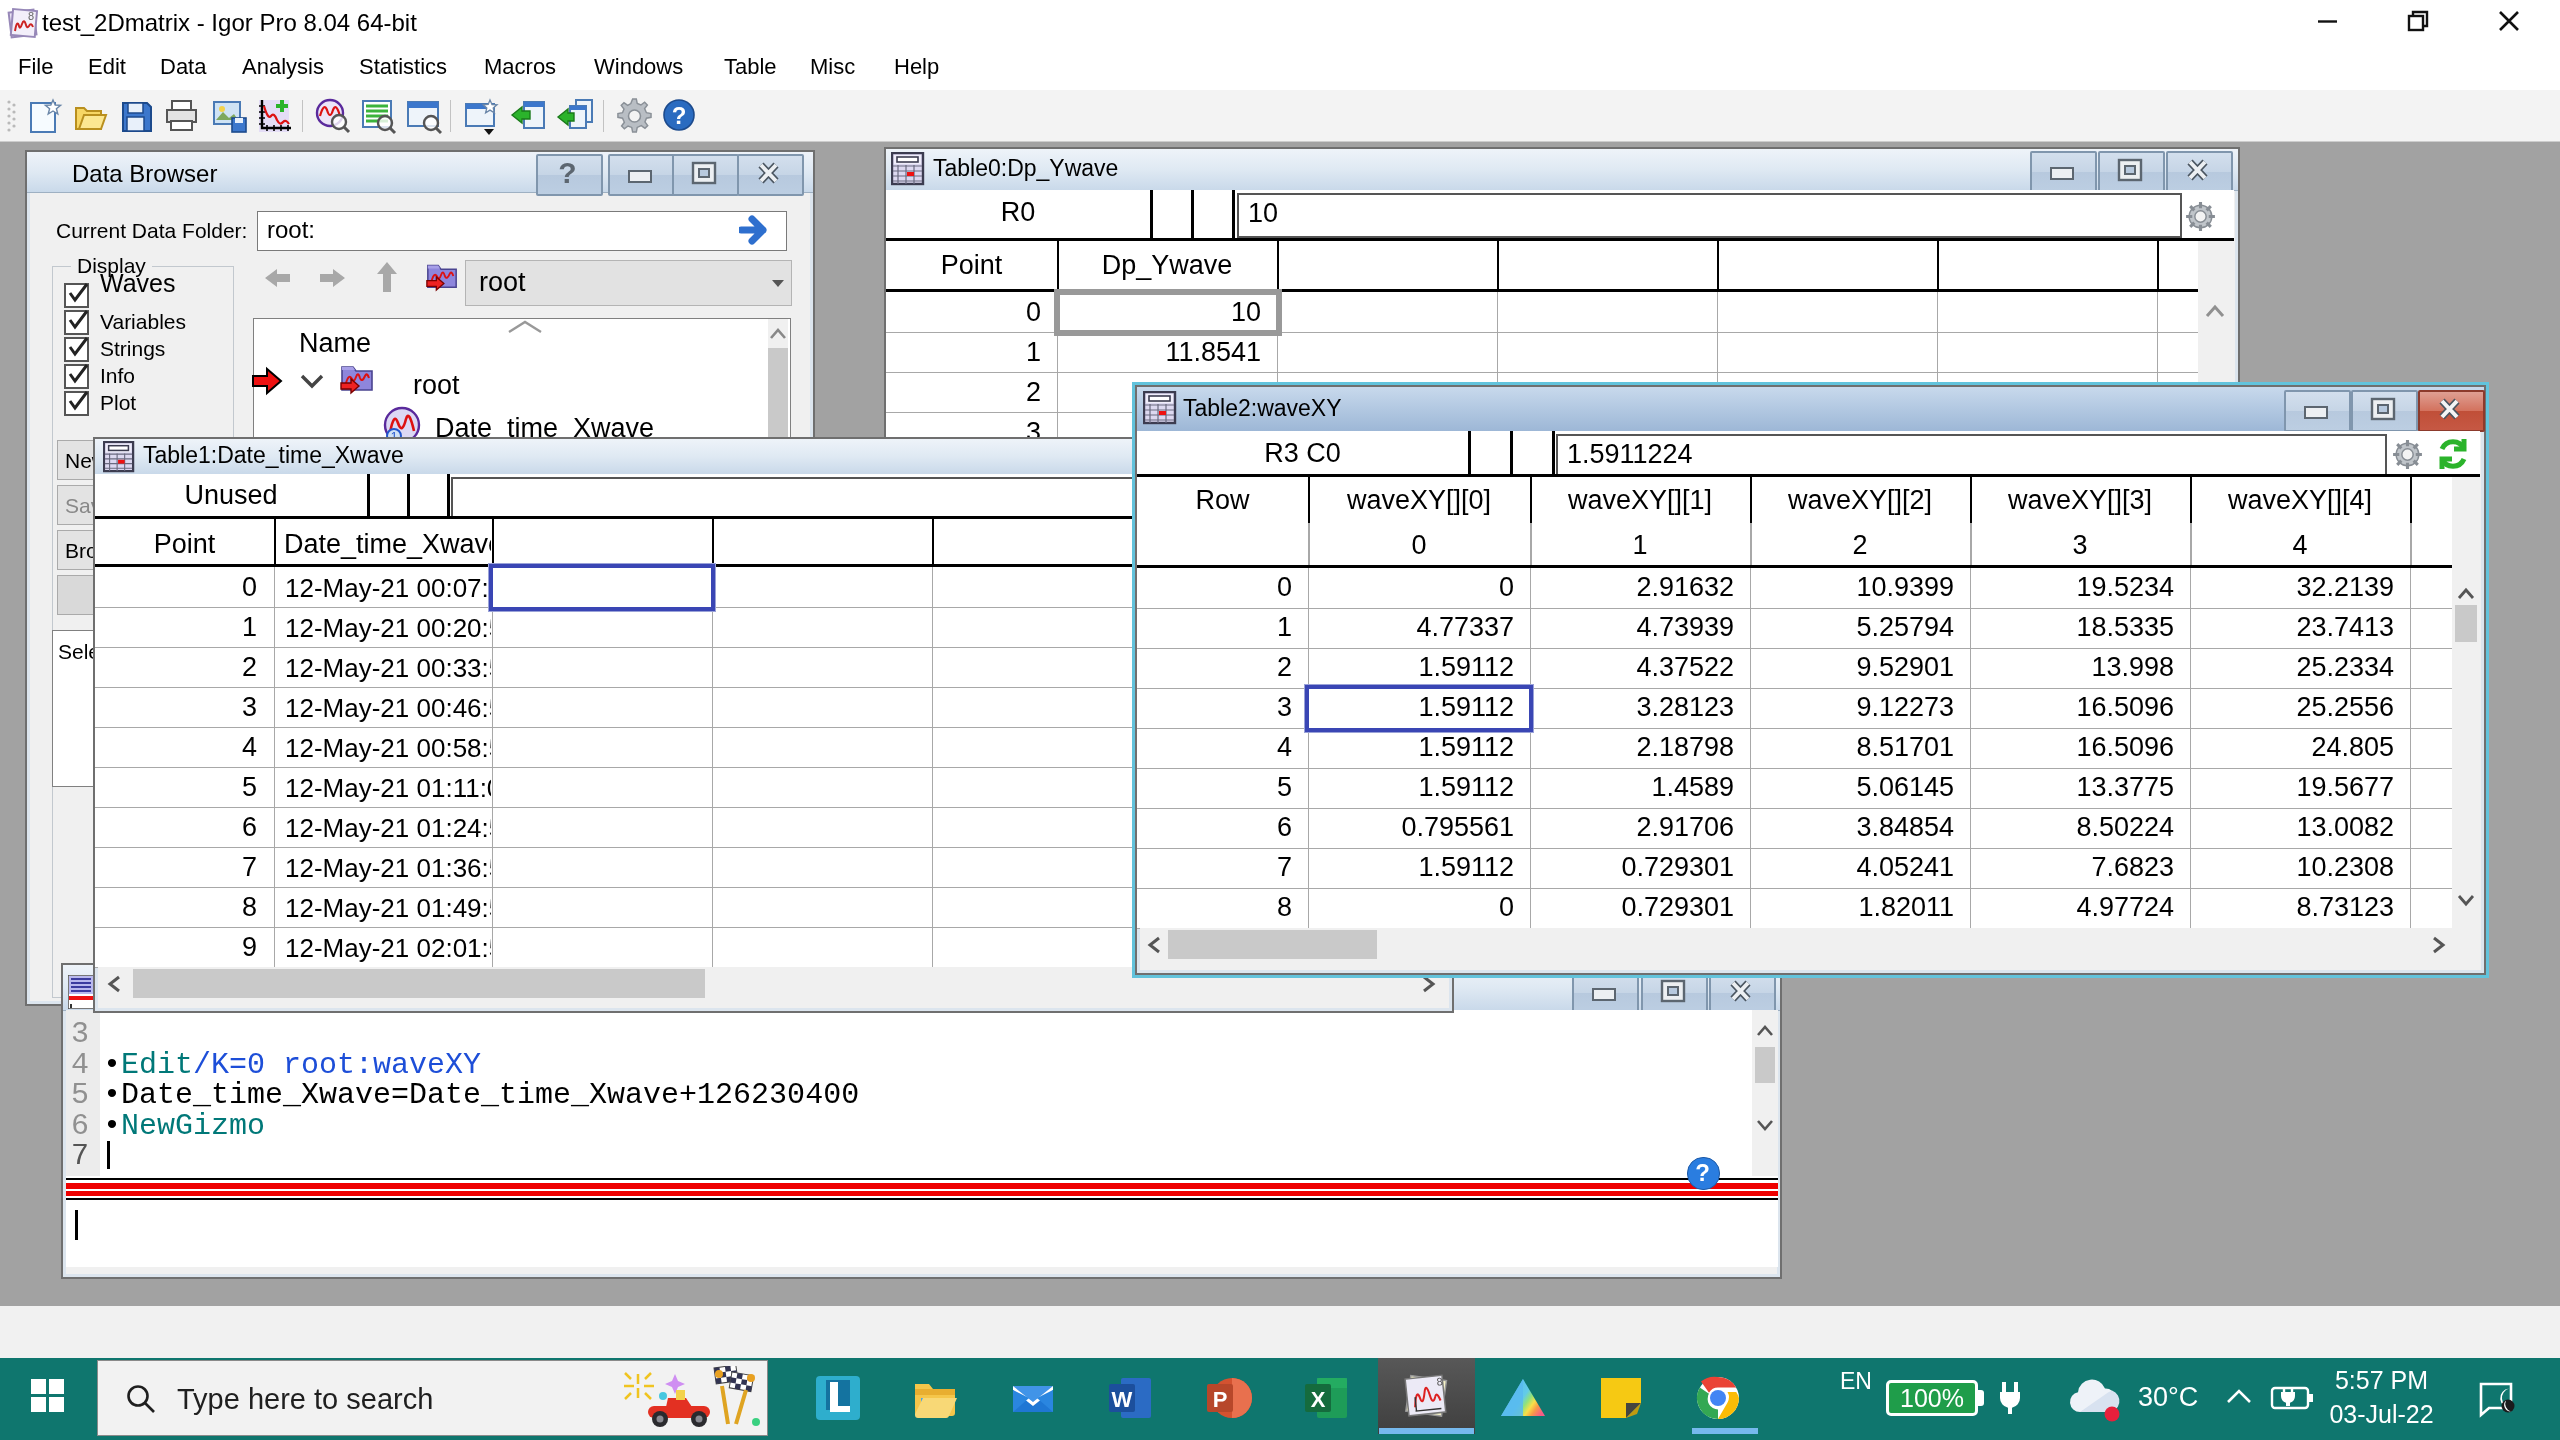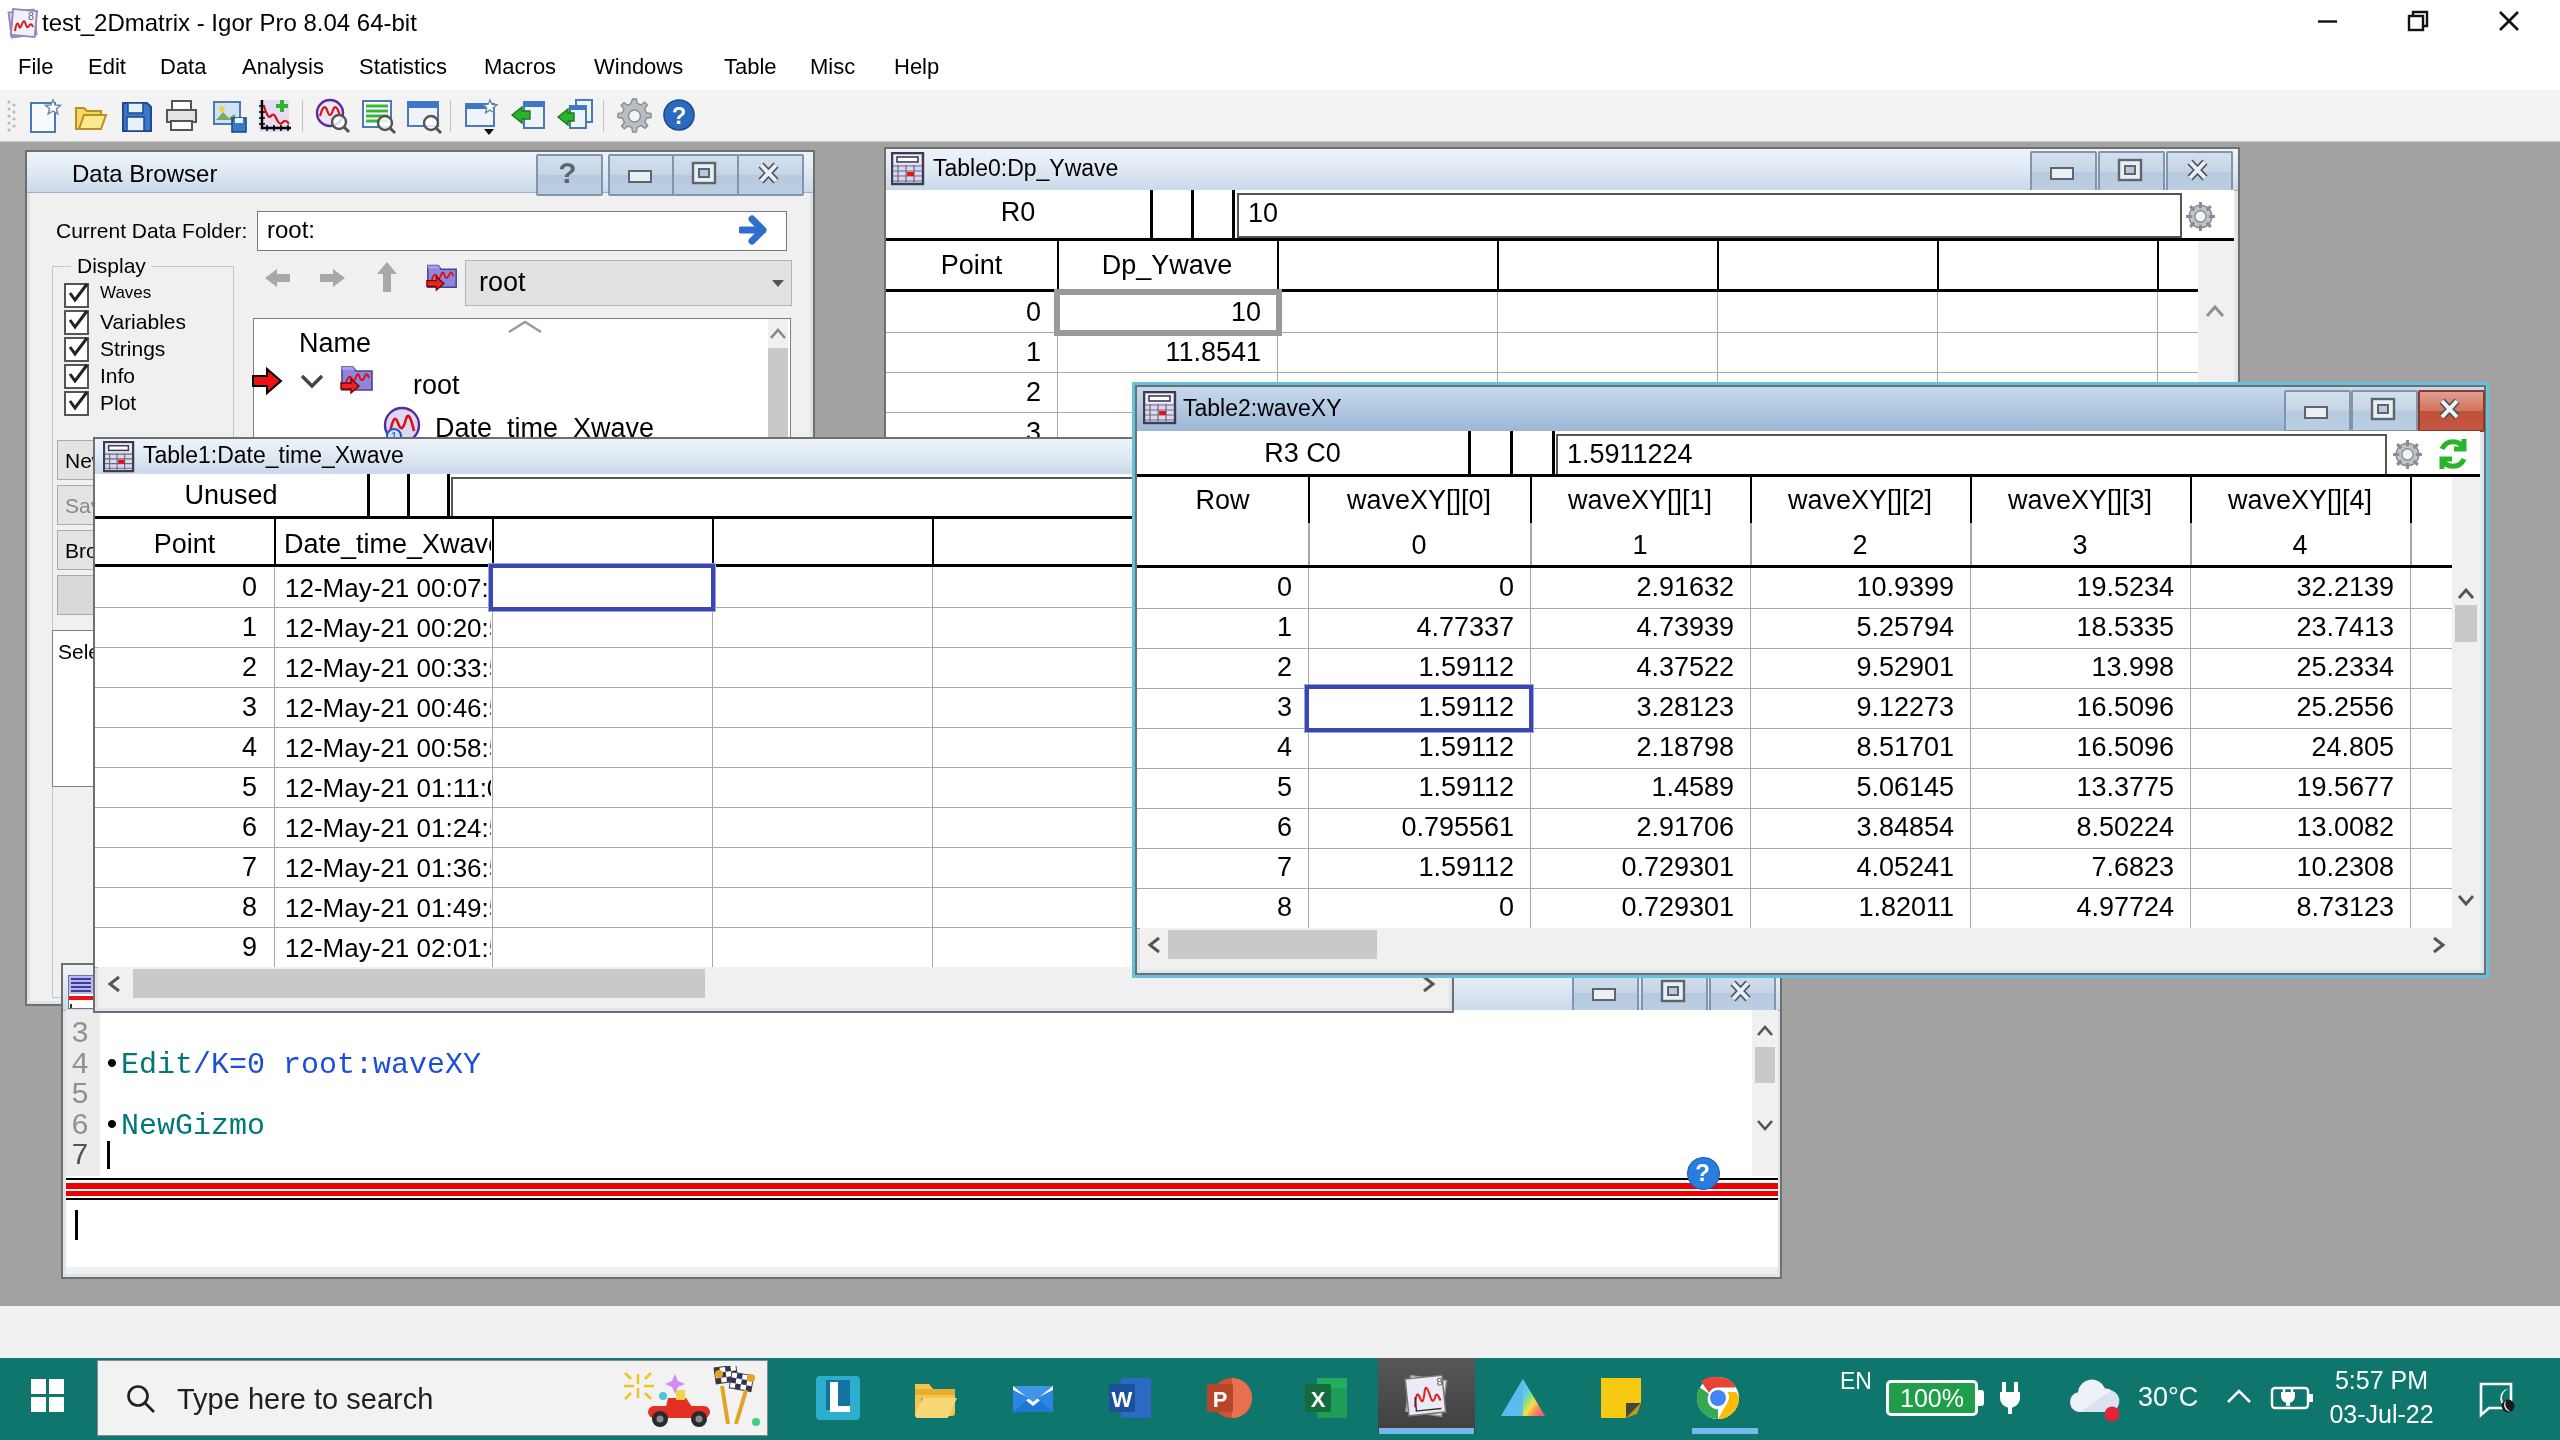--- a/index.html
+++ b/index.html
@@ -183,21 +183,21 @@
       <div class="abs" style="left:240px;top:64px;font-size:24px;color:#000">root:</div>
       <svg class="abs" style="left:712px;top:62px" width="40" height="32" viewBox="0 0 40 32">
         <path d="M2 16 H24 M24 16 L13 5 M24 16 L13 27" stroke="#2e6fce" stroke-width="7" fill="none" stroke-linecap="round" stroke-linejoin="round"></path>
       </svg>
       <div class="abs" style="left:25px;top:114px;width:180px;height:730px;border:1px solid #c2c8ce"></div>
       <div class="abs" style="left:44px;top:102px;background:#f0f0f0;padding:0 6px;font-size:21px">Display</div>
       <div class="abs" style="left:37px;top:131px;width:25px;height:25px;background:#fff;border:2px solid #555;box-sizing:border-box"></div>
       <svg class="abs" style="left:37px;top:128px" width="28" height="28" viewBox="0 0 28 28">
         <path d="M6 13 L11 20 L23 4" stroke="#222" stroke-width="3" fill="none"></path>
       </svg>
-      <div class="abs" style="left:73px;top:131px;font-size:17px">Waves</div>
+      <div class="abs" style="left:73px;top:117px;font-size:25px">Waves</div>
       <div class="abs" style="left:37px;top:158px;width:25px;height:25px;background:#fff;border:2px solid #555;box-sizing:border-box"></div>
       <svg class="abs" style="left:37px;top:155px" width="28" height="28" viewBox="0 0 28 28">
         <path d="M6 13 L11 20 L23 4" stroke="#222" stroke-width="3" fill="none"></path>
       </svg>
       <div class="abs" style="left:73px;top:158px;font-size:21px">Variables</div>
       <div class="abs" style="left:37px;top:185px;width:25px;height:25px;background:#fff;border:2px solid #555;box-sizing:border-box"></div>
       <svg class="abs" style="left:37px;top:182px" width="28" height="28" viewBox="0 0 28 28">
         <path d="M6 13 L11 20 L23 4" stroke="#222" stroke-width="3" fill="none"></path>
       </svg>
       <div class="abs" style="left:73px;top:185px;font-size:21px">Strings</div>
@@ -365,20 +365,21 @@
       <svg class="abs" style="left:1646px;top:7px" width="63" height="38" viewBox="0 0 63 38">
         <path d="M24 11 L39 27 M39 11 L24 27" stroke="#4a5560" stroke-width="7"></path>
         <path d="M24 11 L39 27 M39 11 L24 27" stroke="#eceff2" stroke-width="4"></path>
       </svg>
       <div class="cells" style="left:3px;top:45px;width:1686px;height:166px"></div>
       <div class="abs" style="left:3px;top:45px;width:34px;height:166px;background:#ececec"></div>
       <div class="cell mono" style="left:0px;top:52.0px;width:26px;text-align:right;color:#909090;font-size:30px">3</div>
       <div class="cell mono" style="left:0px;top:82.5px;width:26px;text-align:right;color:#909090;font-size:30px">4</div>
       <div class="cell mono" style="left:40px;top:82.5px;font-size:30px">•<span style="color:#007878">Edit</span><span style="color:#1d4ed8">/K=0 root:waveXY</span></div>
       <div class="cell mono" style="left:0px;top:113.0px;width:26px;text-align:right;color:#909090;font-size:30px">5</div>
+      <div class="cell mono" style="left:40px;top:113.0px;font-size:30px">•<span style="color:#000">Date_time_Xwave=Date_time_Xwave+126230400</span></div>
       <div class="cell mono" style="left:0px;top:143.5px;width:26px;text-align:right;color:#909090;font-size:30px">6</div>
       <div class="cell mono" style="left:40px;top:143.5px;font-size:30px">•<span style="color:#007878">NewGizmo</span></div>
       <div class="cell mono" style="left:0px;top:174px;width:26px;text-align:right;color:#555;font-size:30px">7</div>
       <div class="abs" style="left:44px;top:176px;width:3px;height:28px;background:#000"></div>
       <div class="sb" style="left:1689px;top:45px;width:26px;height:166px"></div>
       <svg class="abs" style="left:1692px;top:58px" width="20" height="16" viewBox="0 0 20 16">
         <path d="M3 12 L10 4 L17 12" stroke="#555" stroke-width="2.6" fill="none"></path>
       </svg>
       <div class="sbthumb" style="left:1692px;top:82px;width:20px;height:36px"></div>
       <svg class="abs" style="left:1692px;top:152px" width="20" height="16" viewBox="0 0 20 16">

